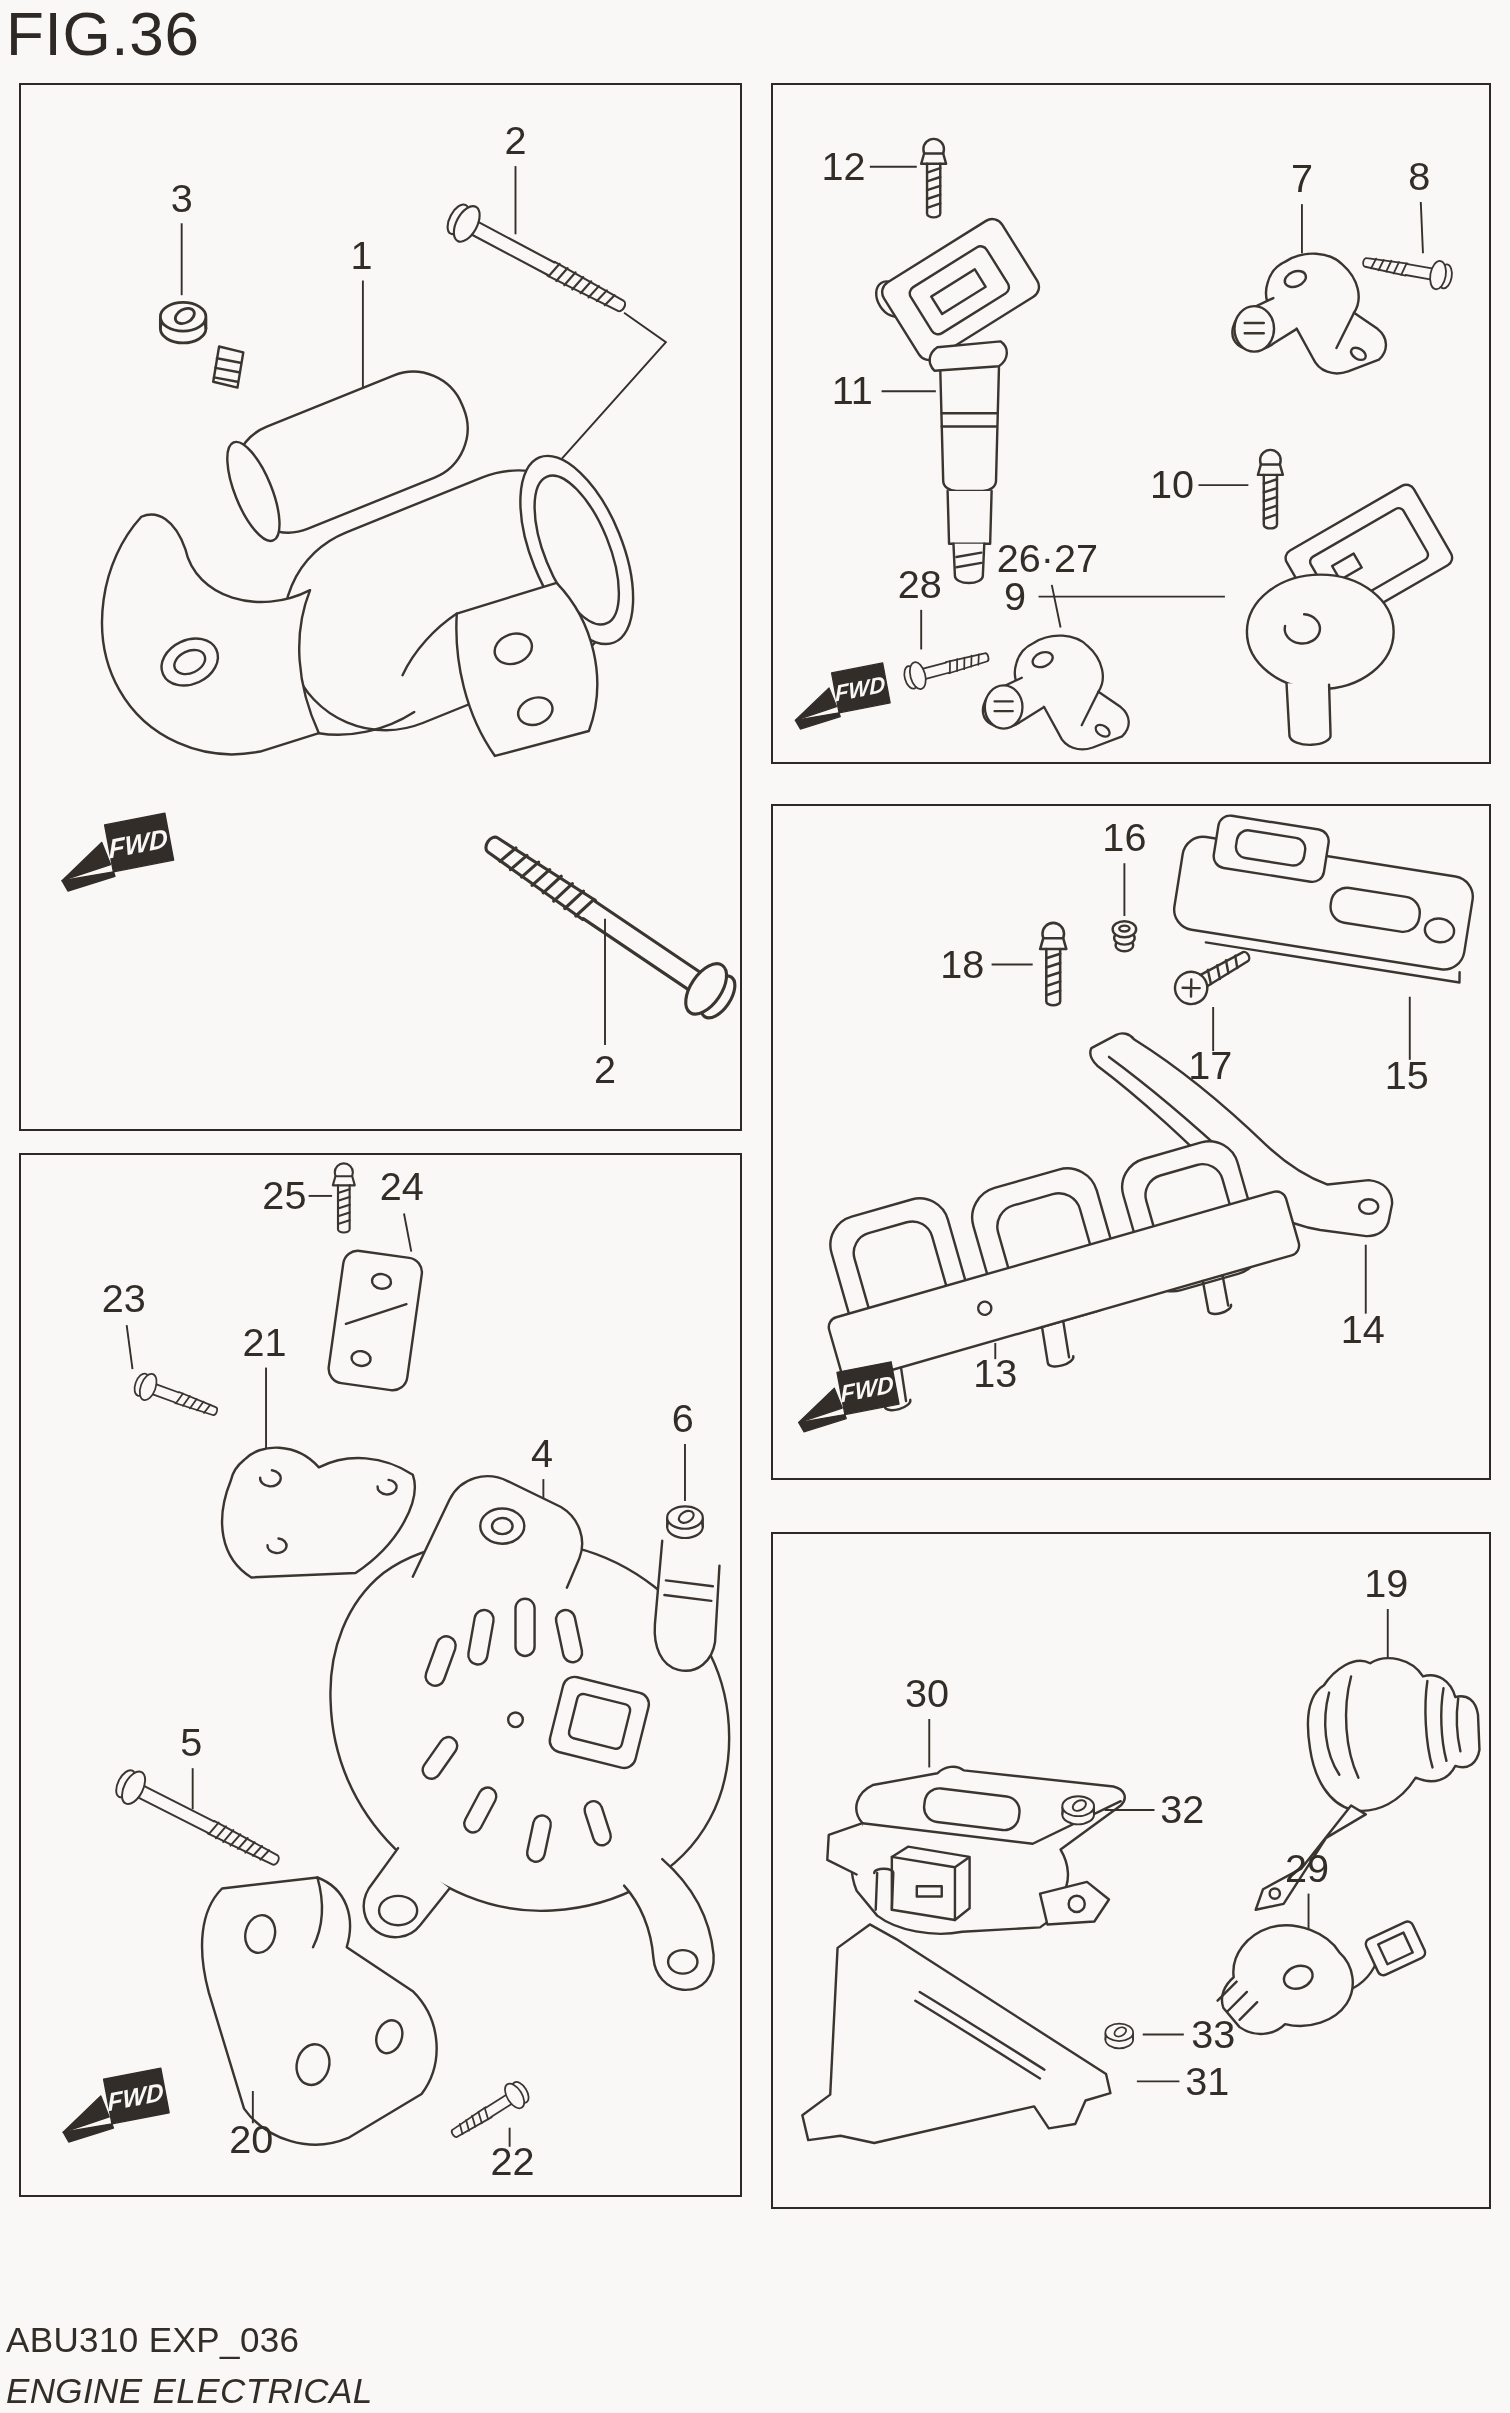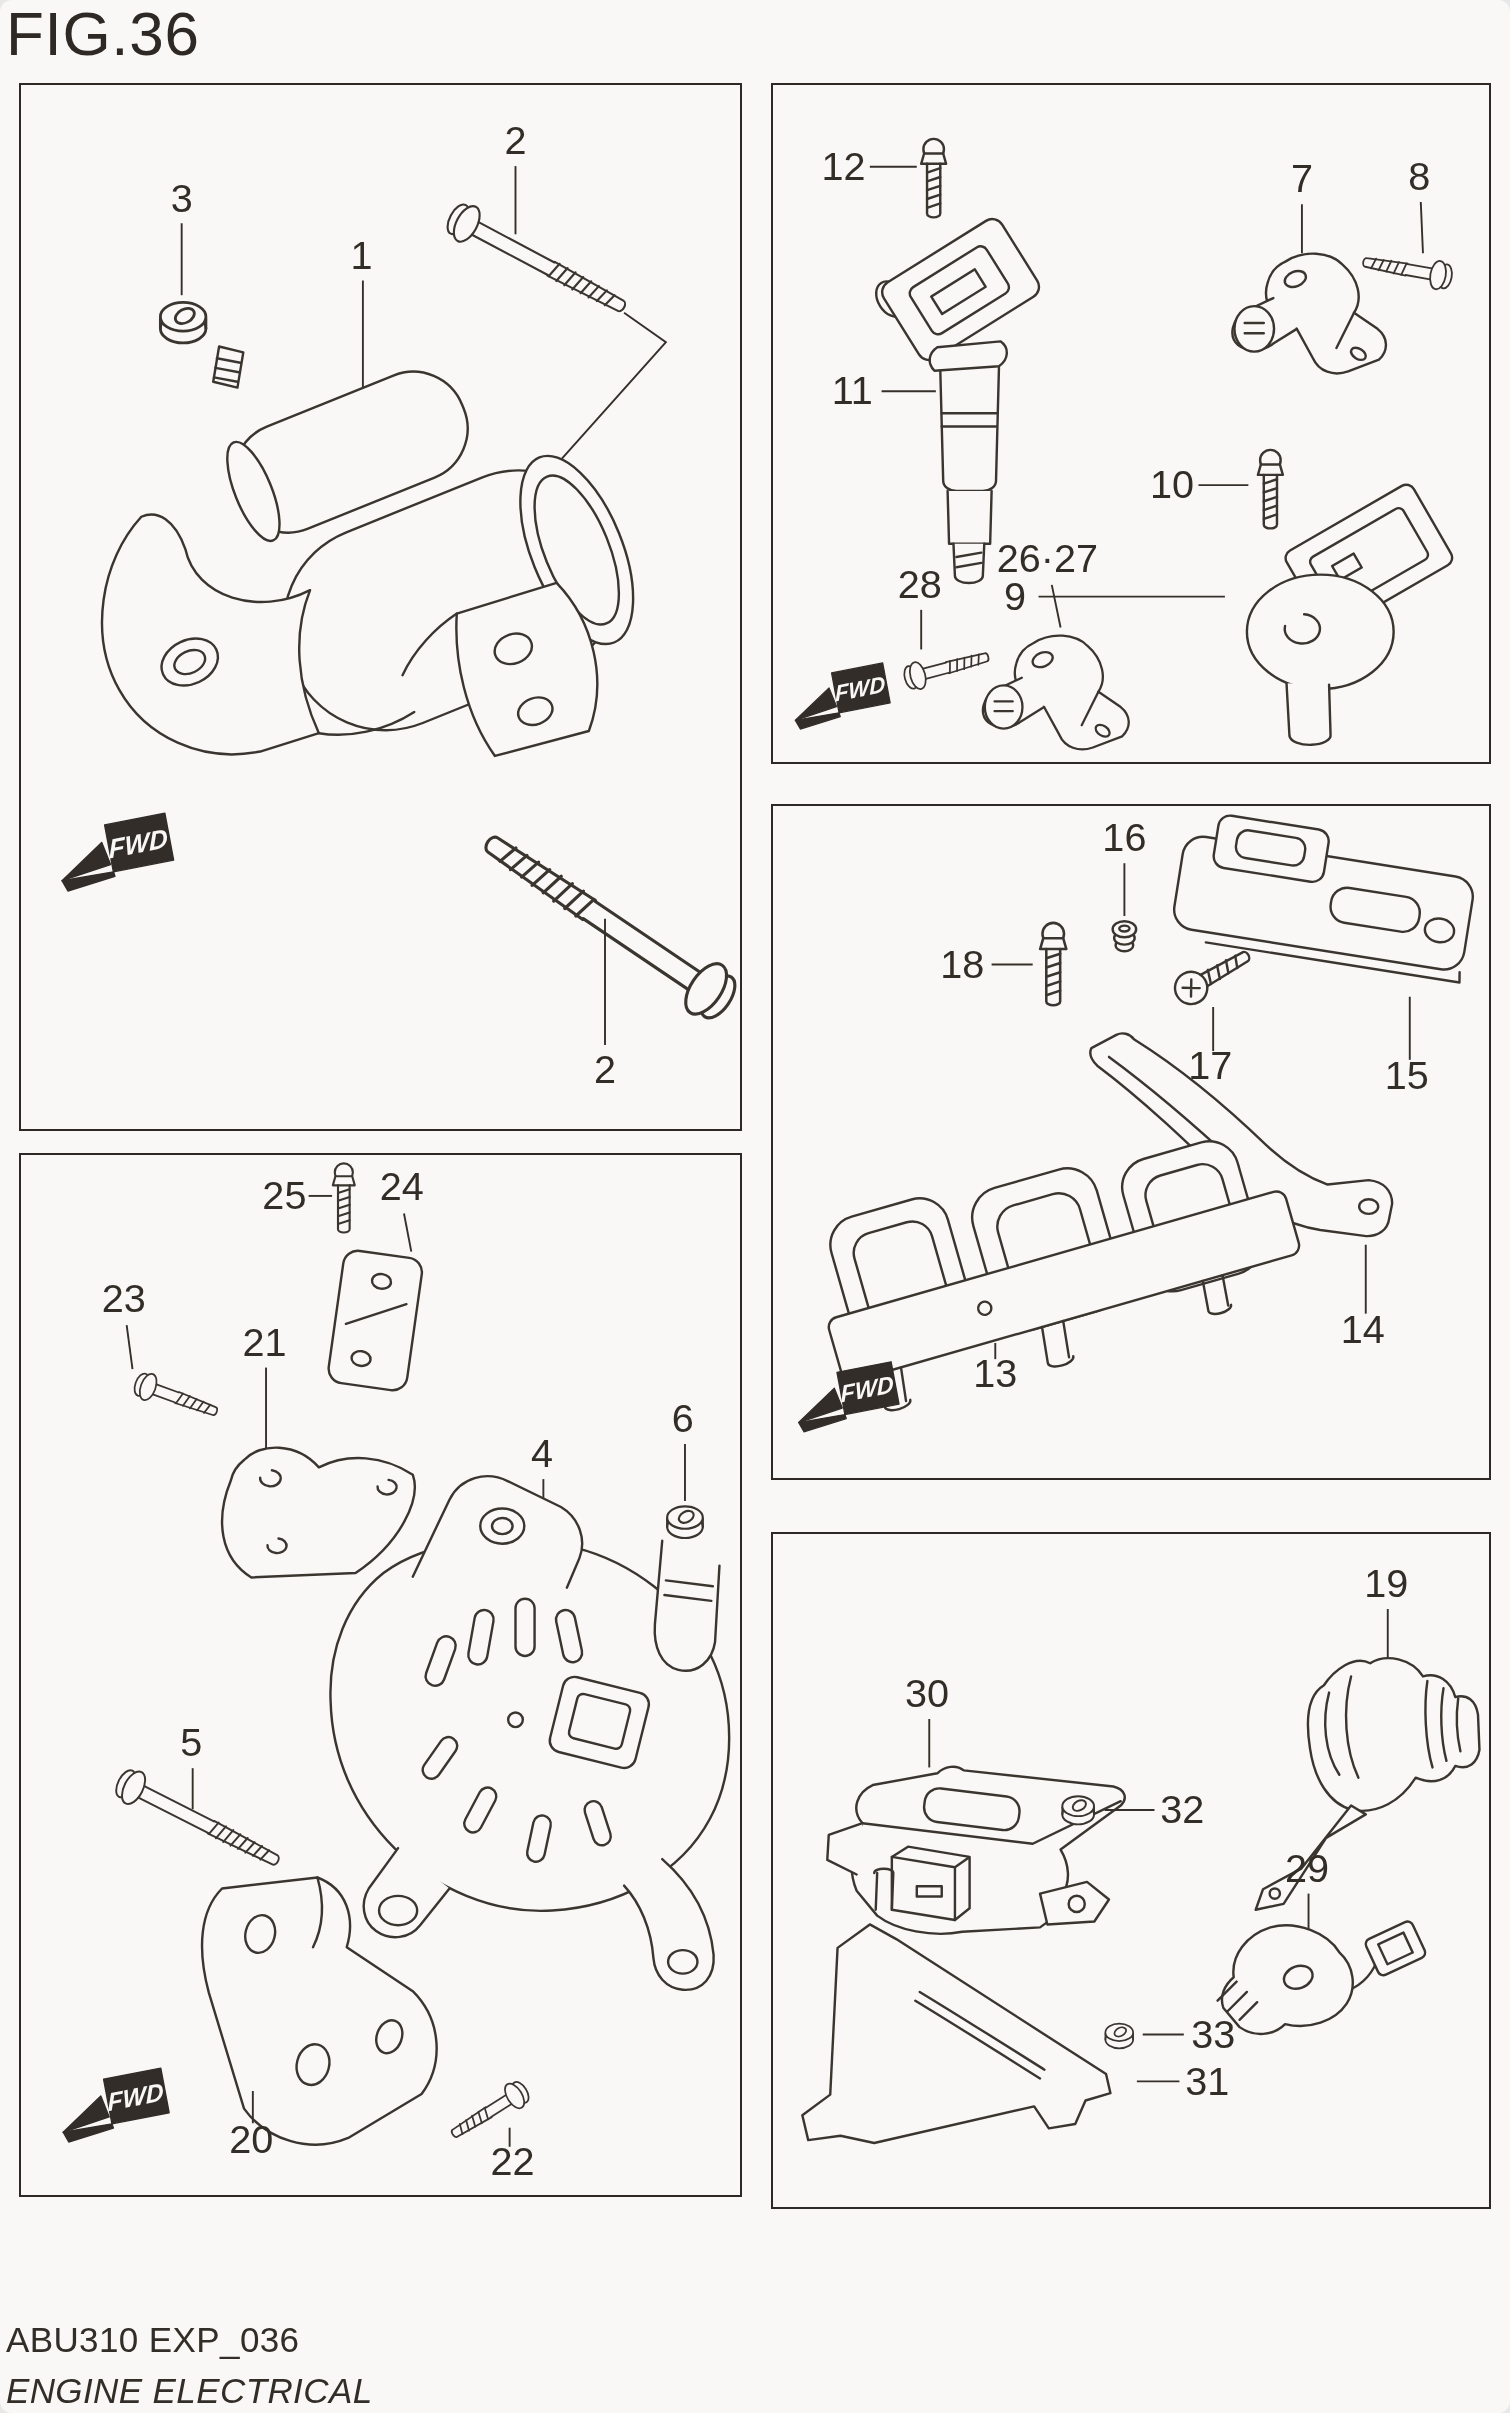--- a/index.html
+++ b/index.html
@@ -7,21 +7,20 @@
     --ink:#38322d;
   }
   html,body{margin:0;padding:0;background:#e8e8e8;}
   .page{
     position:relative;
     width:1510px;height:2413px;
     background:var(--paper);
     font-family:"Liberation Sans",sans-serif;
     color:var(--ink);
     overflow:hidden;
-    border-radius:12px;
   }
   .fig-title{
     position:absolute;left:5.9px;top:0px;
     font-size:62px;line-height:1.1;letter-spacing:0.7px;
     color:#2e2925;
   }
   .footer-line{
     position:absolute;left:5.9px;
     font-size:35px;line-height:1.15;letter-spacing:0.4px;
     color:#332d28;

